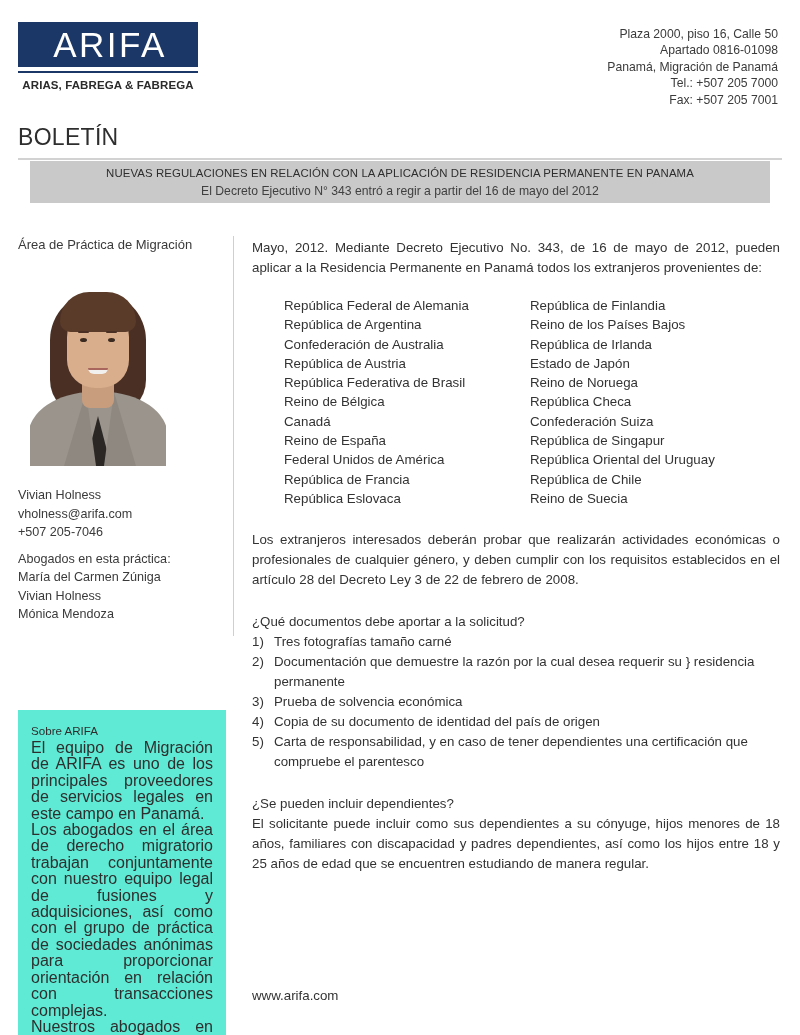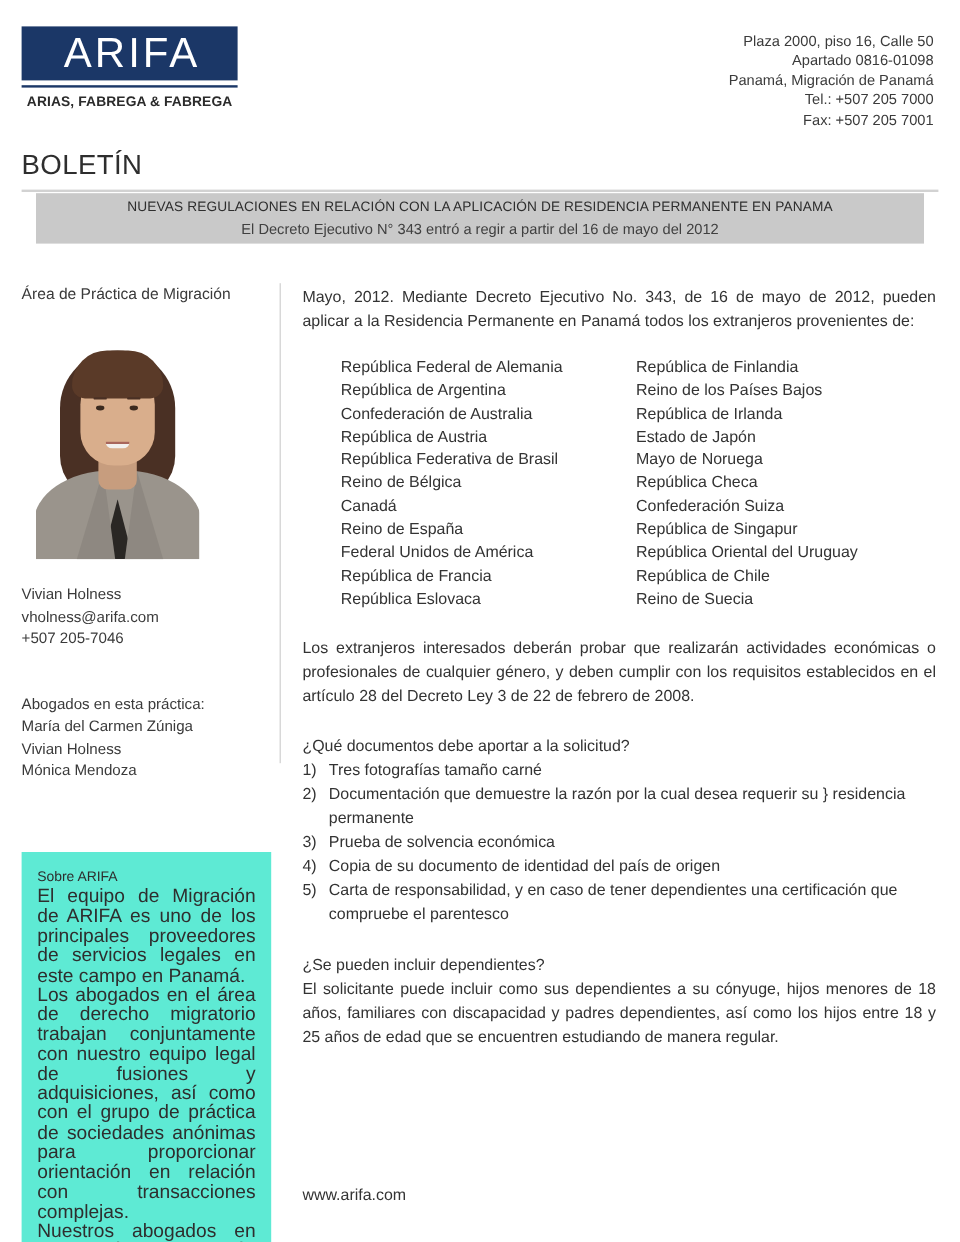--- a/index.html
+++ b/index.html
@@ -242,21 +242,21 @@
     border-radius: 0 0 10px 10px;
     border-top: 2px solid #a8665c;
   }
   .contact-person {
     margin-top: 20px;
     font-size: 12.6px;
     line-height: 18.5px;
     color: #3a3a3a;
   }
   .lawyers {
-    margin-top: 36px;
+    margin-top: 8px;
     font-size: 12.6px;
     line-height: 18.5px;
     color: #3a3a3a;
   }
 
   
   .about-box {
     position: absolute;
     left: 18px;
     top: 710px;
@@ -433,21 +433,21 @@
         <div class="country">Reino de España</div>
         <div class="country">Federal Unidos de América</div>
         <div class="country">República de Francia</div>
         <div class="country">República Eslovaca</div>
       </div>
       <div class="ccol">
         <div class="country">República de Finlandia</div>
         <div class="country">Reino de los Países Bajos</div>
         <div class="country">República de Irlanda</div>
         <div class="country">Estado de Japón</div>
-        <div class="country">Mayo de Noruega</div>
+        <div class="country">Reino de Noruega</div>
         <div class="country">República Checa</div>
         <div class="country">Confederación Suiza</div>
         <div class="country">República de Singapur</div>
         <div class="country">República Oriental del Uruguay</div>
         <div class="country">República de Chile</div>
         <div class="country">Reino de Suecia</div>
       </div>
     </div>
 
     <div class="para">Los extranjeros interesados deberán probar que realizarán actividades económicas o profesionales de cualquier género, y deben cumplir con los requisitos establecidos en el artículo 28 del Decreto Ley 3 de 22 de febrero de 2008.</div>

